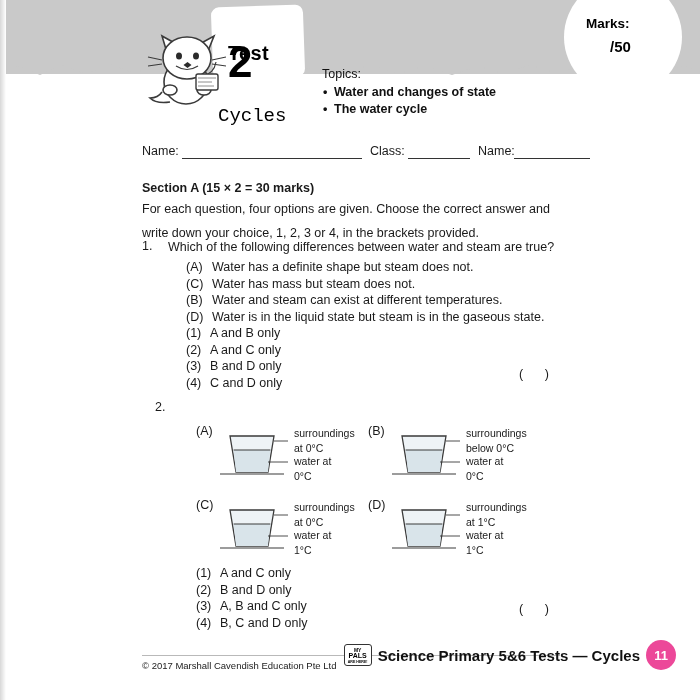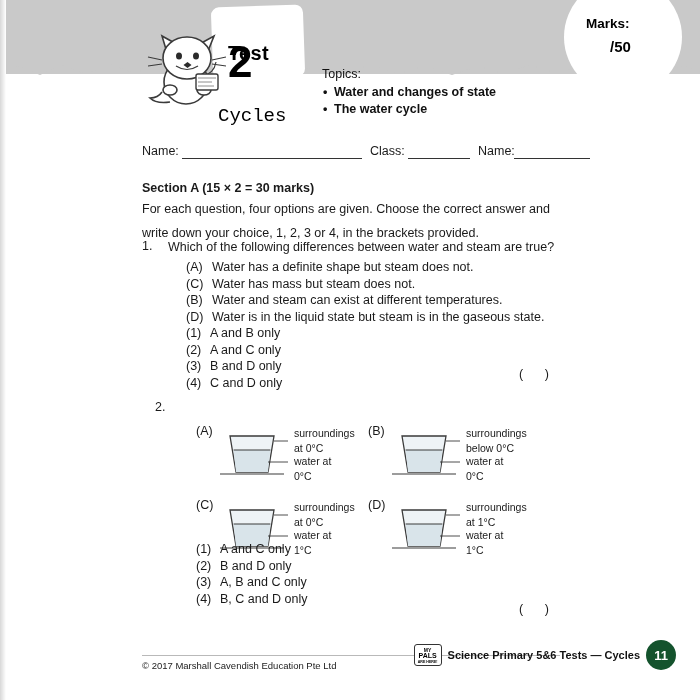--- a/index.html
+++ b/index.html
@@ -241,29 +241,29 @@
     position: relative;
     font-size: 5px;
     font-weight: bold;
     color: #000;
     line-height: 6px;
     text-align: center;
     padding-top: 2px;
     box-sizing: border-box;
   }
   .footer-text {
-    font-size: 11px;
+    font-size: 15px;
     font-weight: bold;
     color: #111;
   }
   .page-circle {
     width: 30px;
     height: 30px;
     border-radius: 50%;
-    background: #14532d;
+    background: #ec4899;
     color: #fff;
     font-size: 13px;
     font-weight: bold;
     display: flex;
     align-items: center;
     justify-content: center;
   }
   .side-shadow {
     position: absolute;
     left: 0;
@@ -423,21 +423,21 @@
       <path d="M15.6 18 L52.4 18 L50 40 L18 40 Z" fill="#d9e4ea" stroke="none"></path>
       <line x1="15.6" y1="18" x2="52.4" y2="18" stroke="#3a3a3a" stroke-width="1"></line>
       <line x1="2" y1="42" x2="66" y2="42" stroke="#3a3a3a" stroke-width="1.2"></line>
       <line x1="56" y1="9" x2="74" y2="9" stroke="#3a3a3a" stroke-width=".9"></line>
       <line x1="50" y1="30" x2="74" y2="30" stroke="#3a3a3a" stroke-width=".9"></line>
     </svg>
     <span class="glass-tag" style="left:98px; top:2px;">surroundings<br>at 1°C</span>
     <span class="glass-tag" style="left:98px; top:30px;">water at<br>1°C</span>
   </div>
 
-  <div class="q" style="left:196px; top:541px; width:300px;">
+  <div class="q" style="left:196px; top:565px; width:300px;">
     <div class="opt-row">
       <span class="choice-label">(1)</span><span>A and C only</span>
     </div>
     <div class="opt-row">
       <span class="choice-label">(2)</span><span>B and D only</span>
     </div>
     <div class="opt-row">
       <span class="choice-label">(3)</span><span>A, B and C only</span>
     </div>
     <div class="opt-row">

